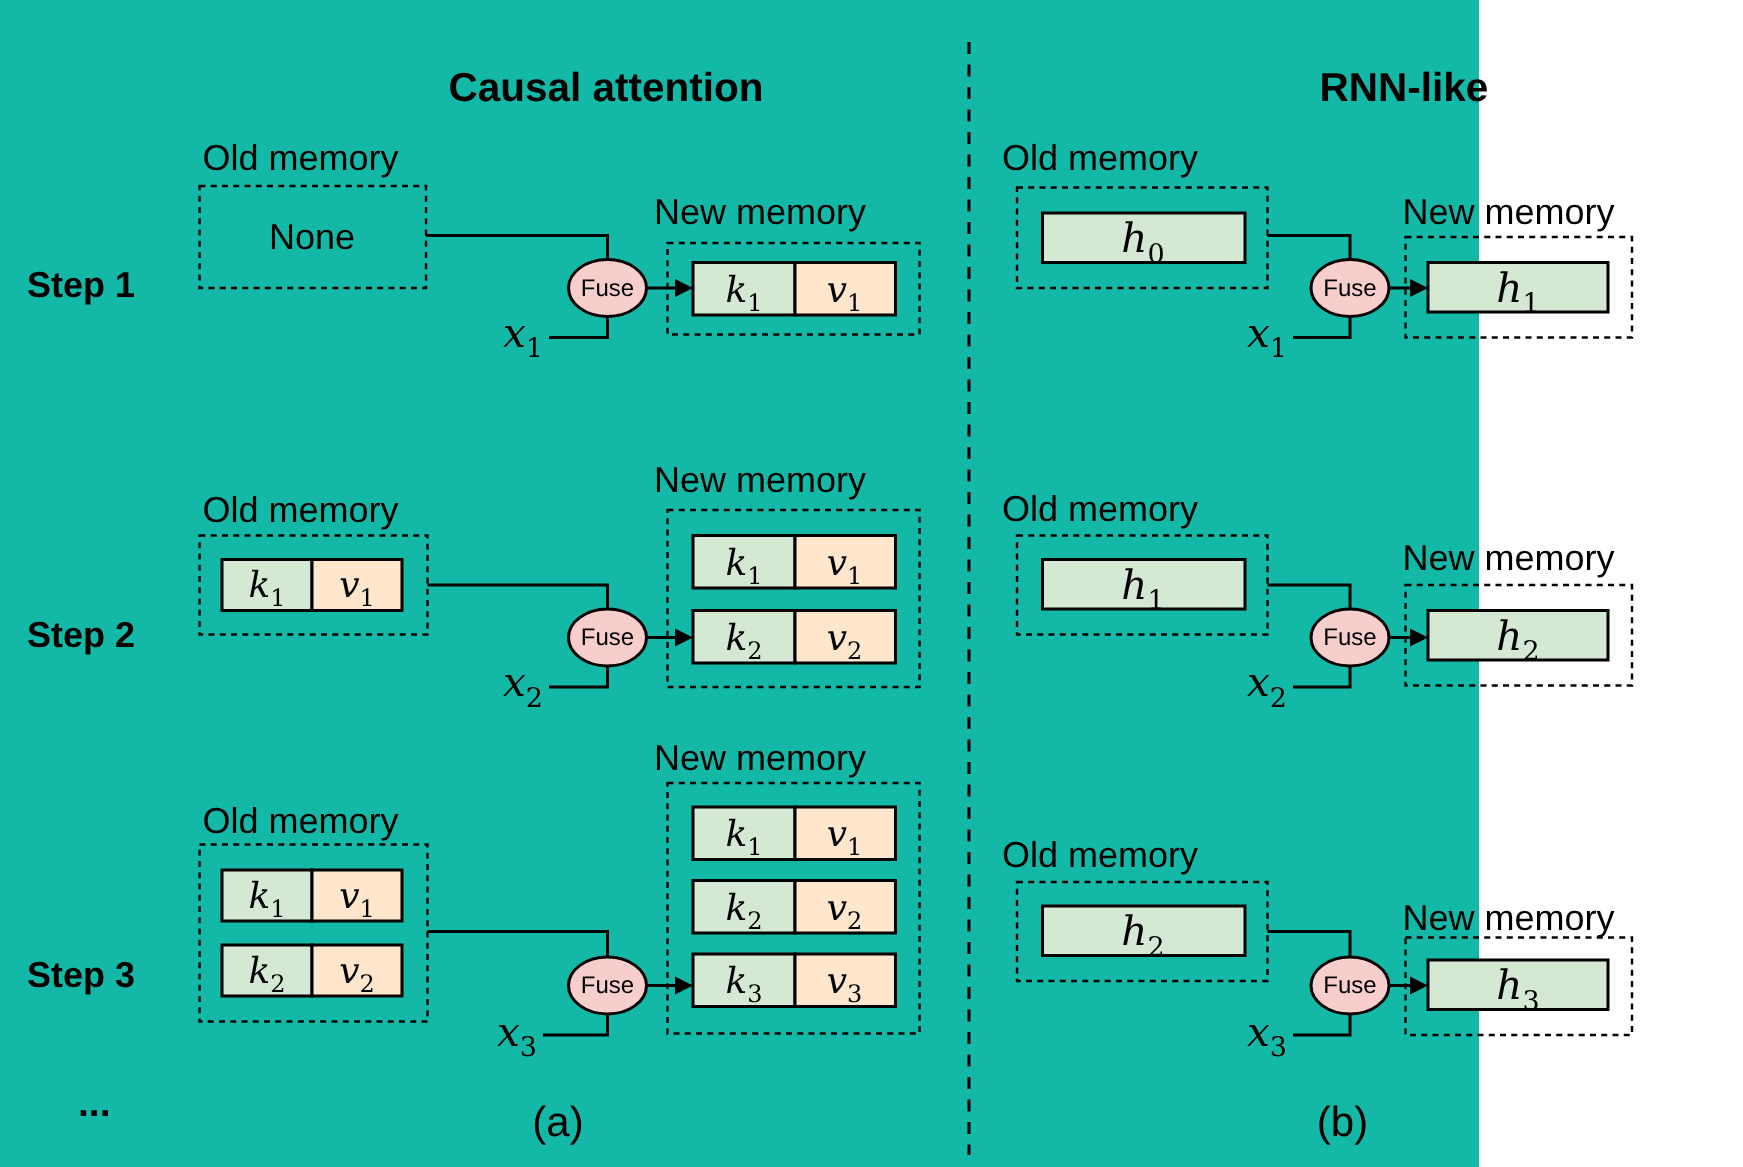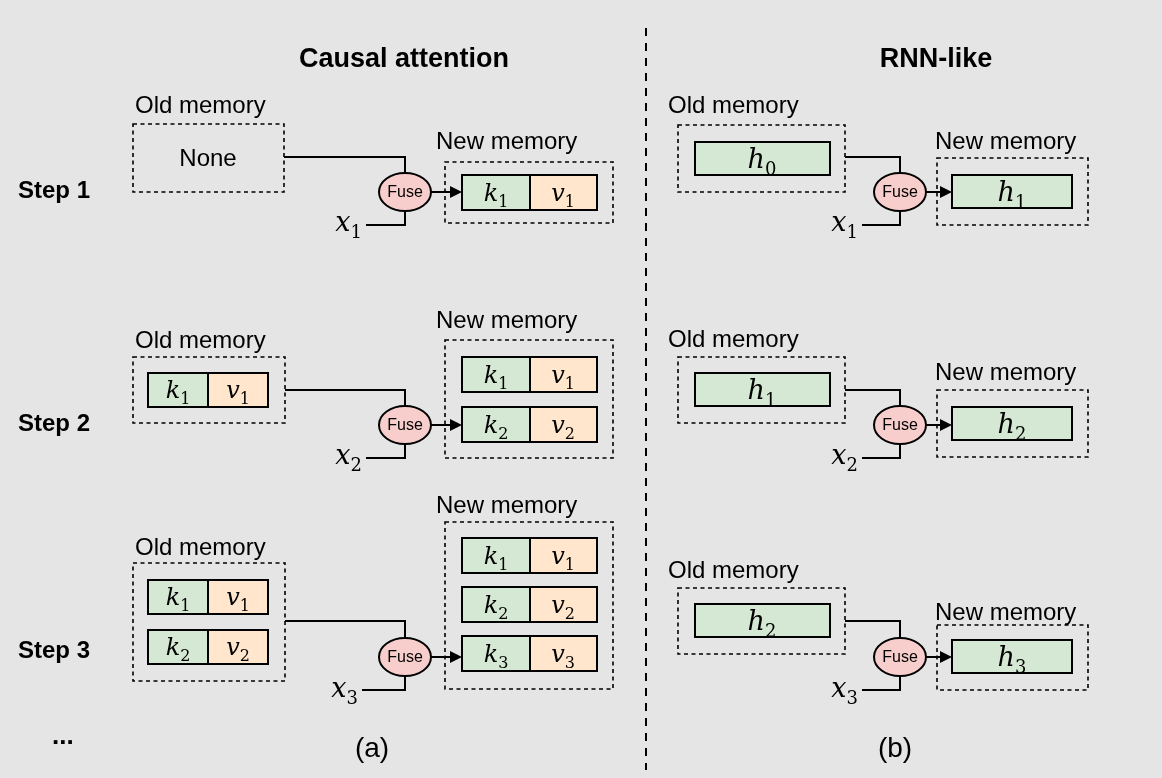--- a/index.html
+++ b/index.html
@@ -1,16 +1,16 @@
 <!DOCTYPE html>
 <html><head>
 <meta charset="utf-8">
 <style>
   html,body{margin:0;padding:0;background:#ffffff;}
-  .stage{width:1162px;height:778px;position:relative;background:#e5e5e5;text-align:right;}
+  .stage{width:986px;height:778px;position:relative;background:#14b8a6;text-align:right;}
   svg{display:block;}
   .t-sans{font-family:"Liberation Sans",sans-serif;fill:#000;}
   .t-title{font-size:27px;font-weight:bold;}
   .t-step{font-size:24px;font-weight:bold;}
   .t-label{font-size:24px;}
   .t-fuse{font-size:16px;}
   .t-cap{font-size:28px;}
   .t-dots{font-size:26px;font-weight:bold;}
   .t-math{font-family:"DejaVu Serif",serif;font-style:italic;fill:#000;font-size:24px;}
   .t-math-lg{font-size:27px;}

